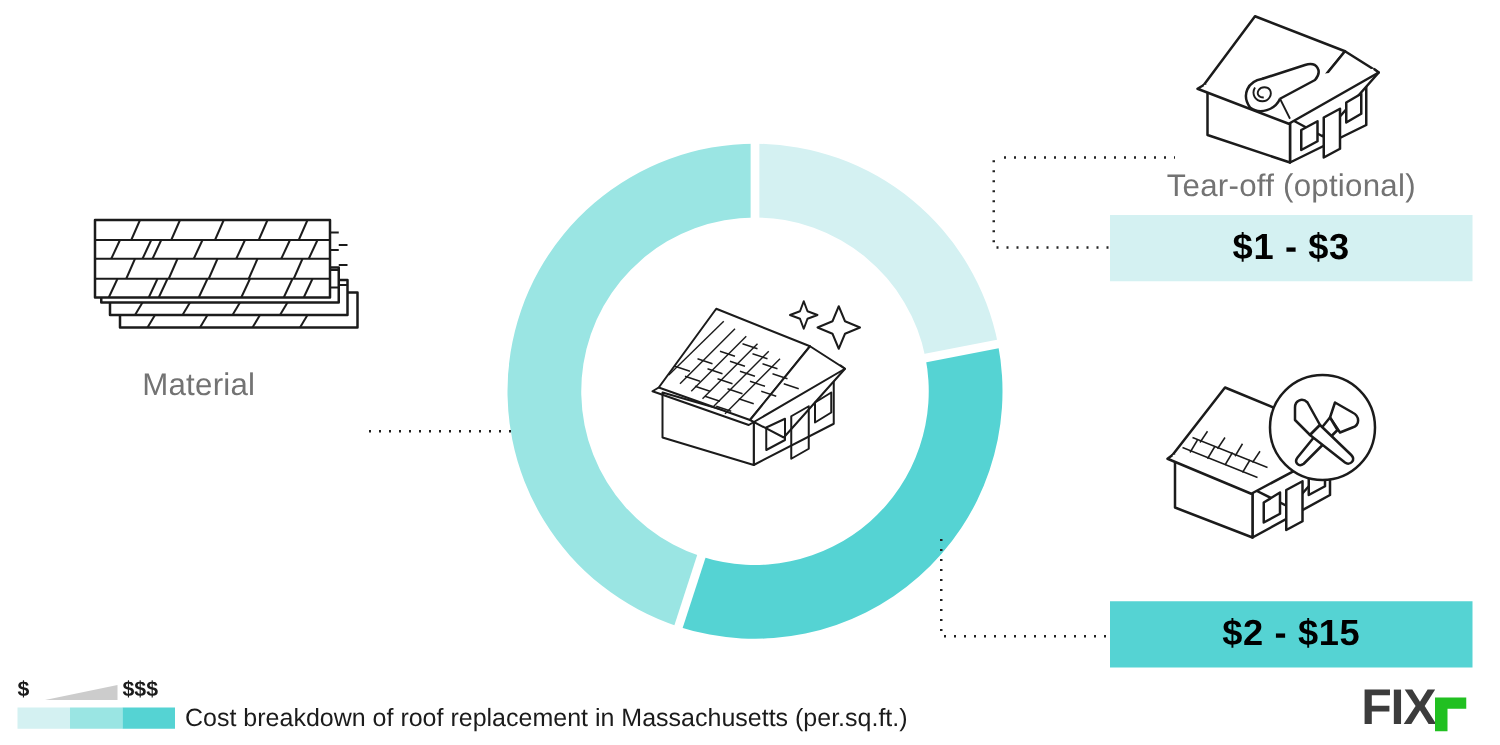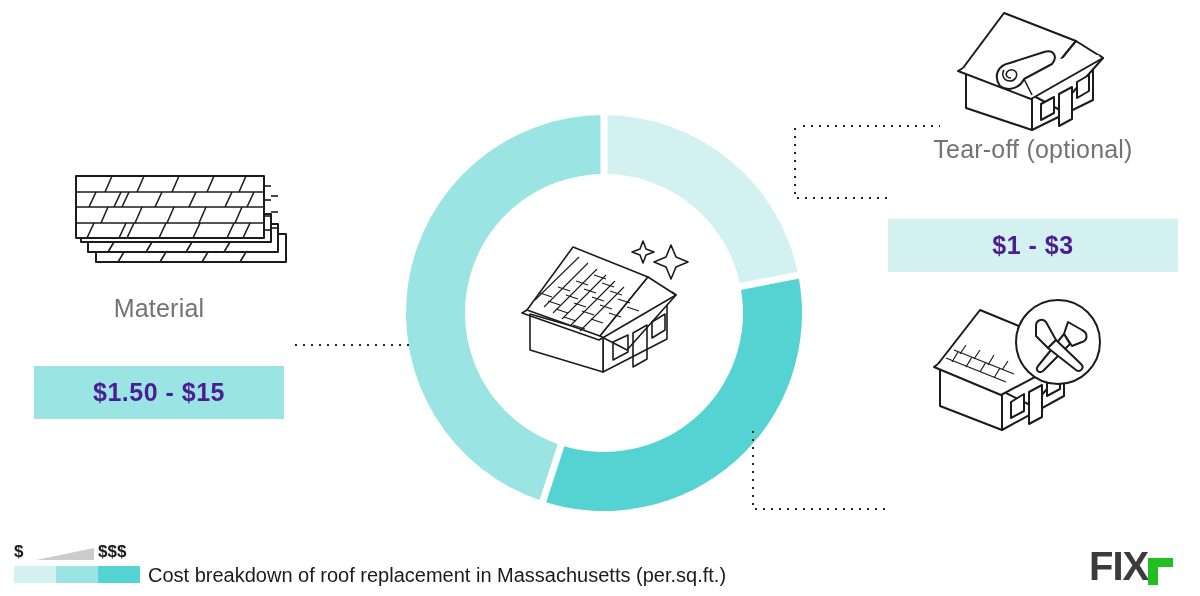--- a/index.html
+++ b/index.html
@@ -36,25 +36,24 @@
   }
 
   
   .price-badge {
     position: absolute;
     display: flex;
     align-items: center;
     justify-content: center;
     font-family: "Liberation Sans", sans-serif;
     font-weight: bold;
-    font-size: 25px;
-    color: #4c1d95;
+    font-size: 29px;
+    color: #000000;
     letter-spacing: 0.5px;
     white-space: nowrap;
-    margin-top: 47px;
   }
 
   
   .dot-h {
     position: absolute;
     height: 2px;
     background-image: radial-gradient(circle, #222 0 1px, transparent 1.2px);
     background-size: 8px 2px;
     background-repeat: repeat-x;
     background-position: left center;
@@ -229,21 +228,20 @@
         <path d="M190 44 L197 44"></path>
           <path d="M190 58 L197 58"></path>
         <path d="M197 24 L204 24"></path>
           <path d="M197 40 L204 40"></path>
           <path d="M197 56 L204 56"></path>
       </g>
     </svg>
   </div>
 
   <div class="cat-label" style="left:34px; top:294px; width:250px;">Material</div>
-  <div class="price-badge" style="left:34px; top:319px; width:250px; height:53px; background:#9ae5e3;">$1.50 - $15</div>
 
   <div class="dot-h" style="left:292px; top:344px; width:118px;"></div>
 
   <div class="abs" style="left:948px; top:8px; width:180px; height:128px;">
     <svg width="180" height="128" viewBox="0 0 180 128" fill="#ffffff" stroke="#1b1b1b" stroke-width="2" stroke-linejoin="round">
 
       <path d="M84 86 L84 122 L145 92 L145 56 Z"></path>
 
       <path d="M18 64 L18 100 L84 122 L84 86 Z"></path>
 
@@ -306,20 +304,21 @@
       <circle cx="122" cy="42" r="42" fill="#ffffff"></circle>
 
       <path d="M132 22 L146 30 C152 33 152 40 146 42 L136 46 L128 34 Z" fill="#ffffff"></path>
       <path d="M128 34 L102 66 C99 70 103 74 107 71 L134 44 Z" fill="#ffffff"></path>
 
       <path d="M110 22 C106 18 100 20 100 26 L100 36 L112 48 L120 40 Z" fill="#ffffff"></path>
       <path d="M112 48 L140 70 C144 73 149 68 145 64 L120 40 Z" fill="#ffffff"></path>
     </svg>
   </div>
 
+  <div class="price-badge" style="left:888px; top:481px; width:290px; height:53px; background:#55d3d3;">$2 - $15</div>
 
   <div class="dot-v" style="left:752px; top:428px; height:82px;"></div>
   <div class="dot-h" style="left:752px; top:508px; width:138px;"></div>
 
   <div id="legend-group" style="left:14px; top:542px; width:130px; height:42px;">
 
     <div class="legend-dollar" style="left:0px; top:0px;">$</div>
     <div class="legend-dollar" style="left:84px; top:0px;">$$$</div>
 
     <svg class="abs" style="left:22px; top:5px;" width="60" height="14">

